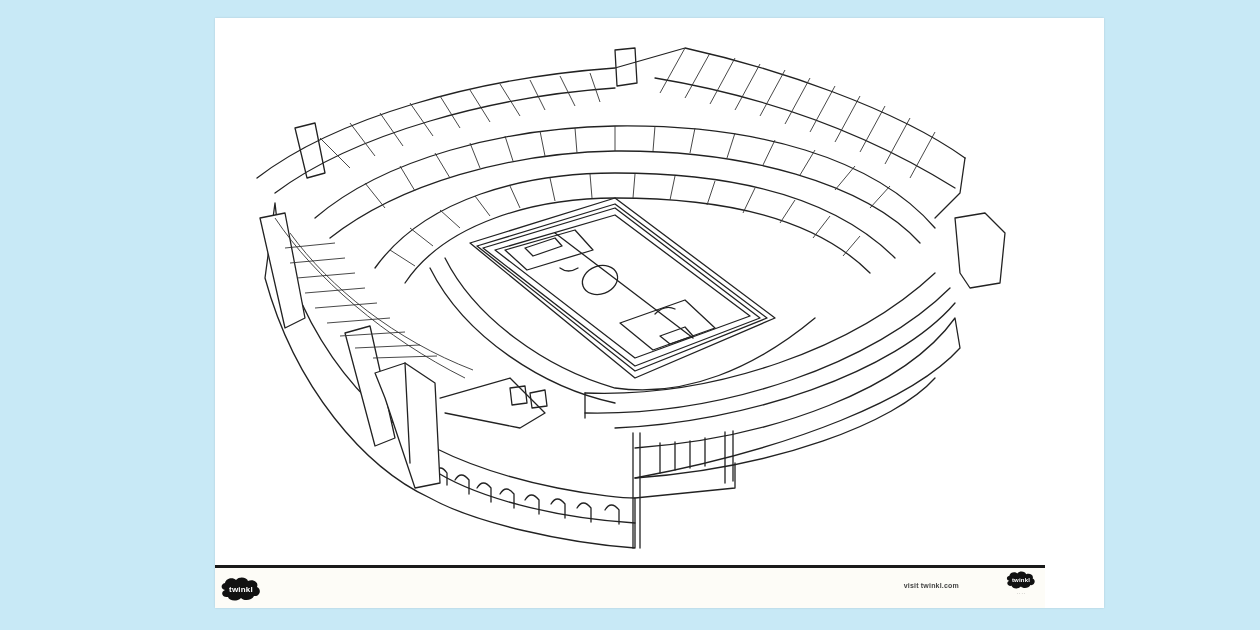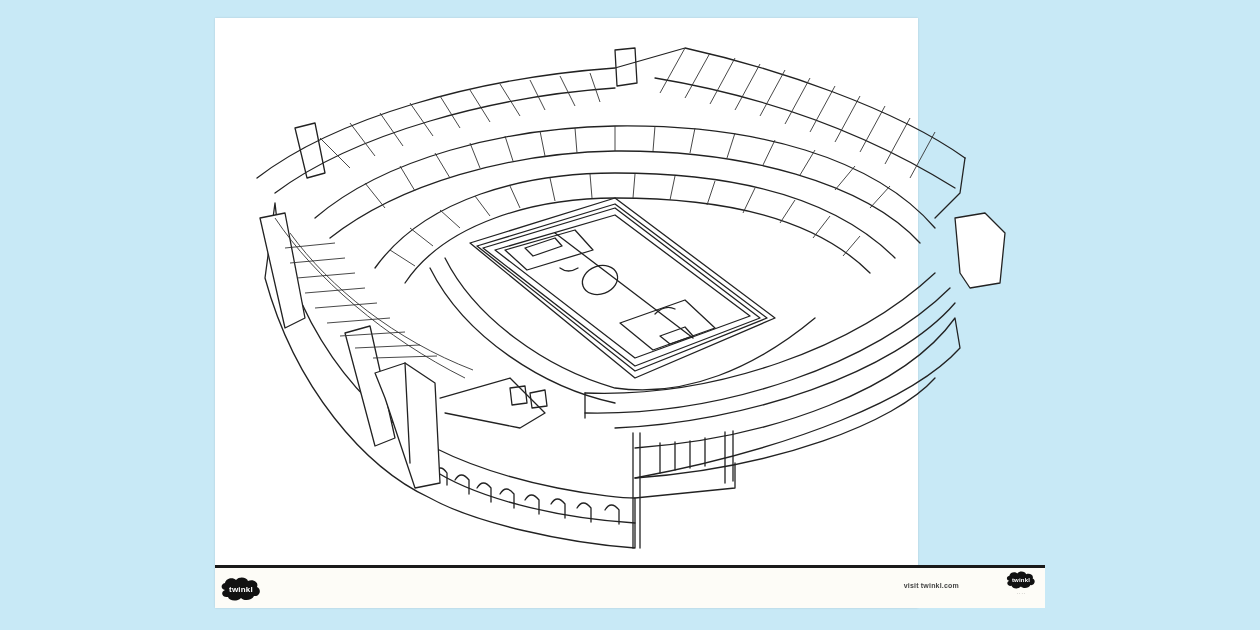--- a/index.html
+++ b/index.html
@@ -3,21 +3,21 @@
 <meta charset="utf-8">
 <style>
   html, body { margin:0; padding:0; }
   body {
     width:1260px; height:630px; overflow:hidden;
     background:#c8e9f6;
     font-family:"Liberation Sans", sans-serif;
     position:relative;
   }
   .sheet {
-    position:absolute; left:215px; top:18px; width:703px; height:590px;
+    position:absolute; left:215px; top:18px; width:889px; height:590px;
     background:#ffffff;
     box-shadow:0 0 2px rgba(0,0,0,0.12);
   }
   .artwork { position:absolute; left:0; top:0; width:830px; height:545px; }
   .footer-rule {
     position:absolute; left:0; top:547px; width:830px; height:3px; background:#1a1a1a;
   }
   .footer {
     position:absolute; left:0; top:550px; width:830px; height:40px;
     background:#fdfcf7;

